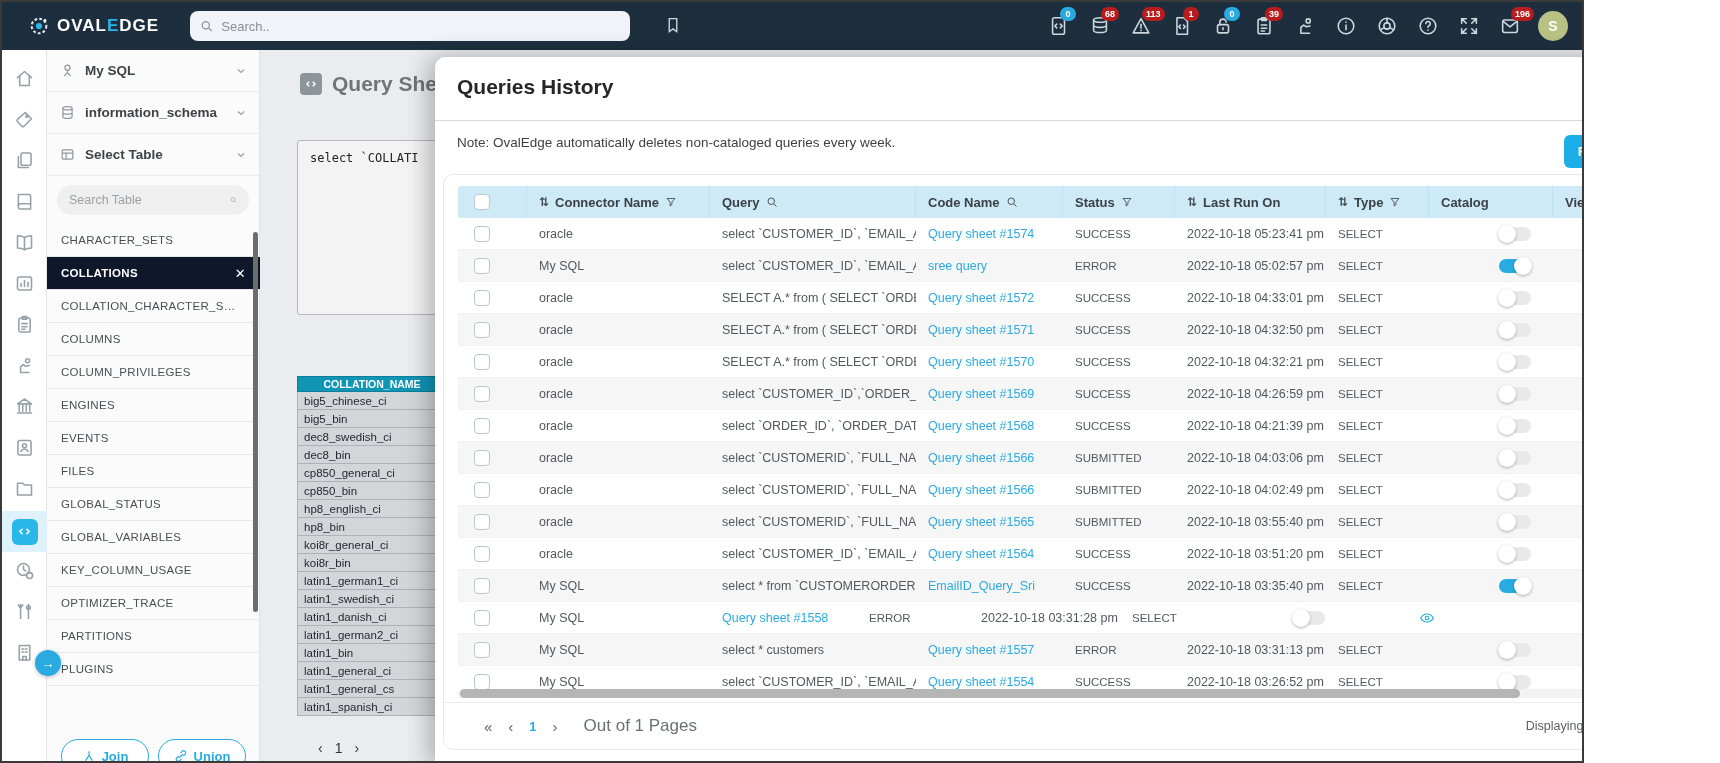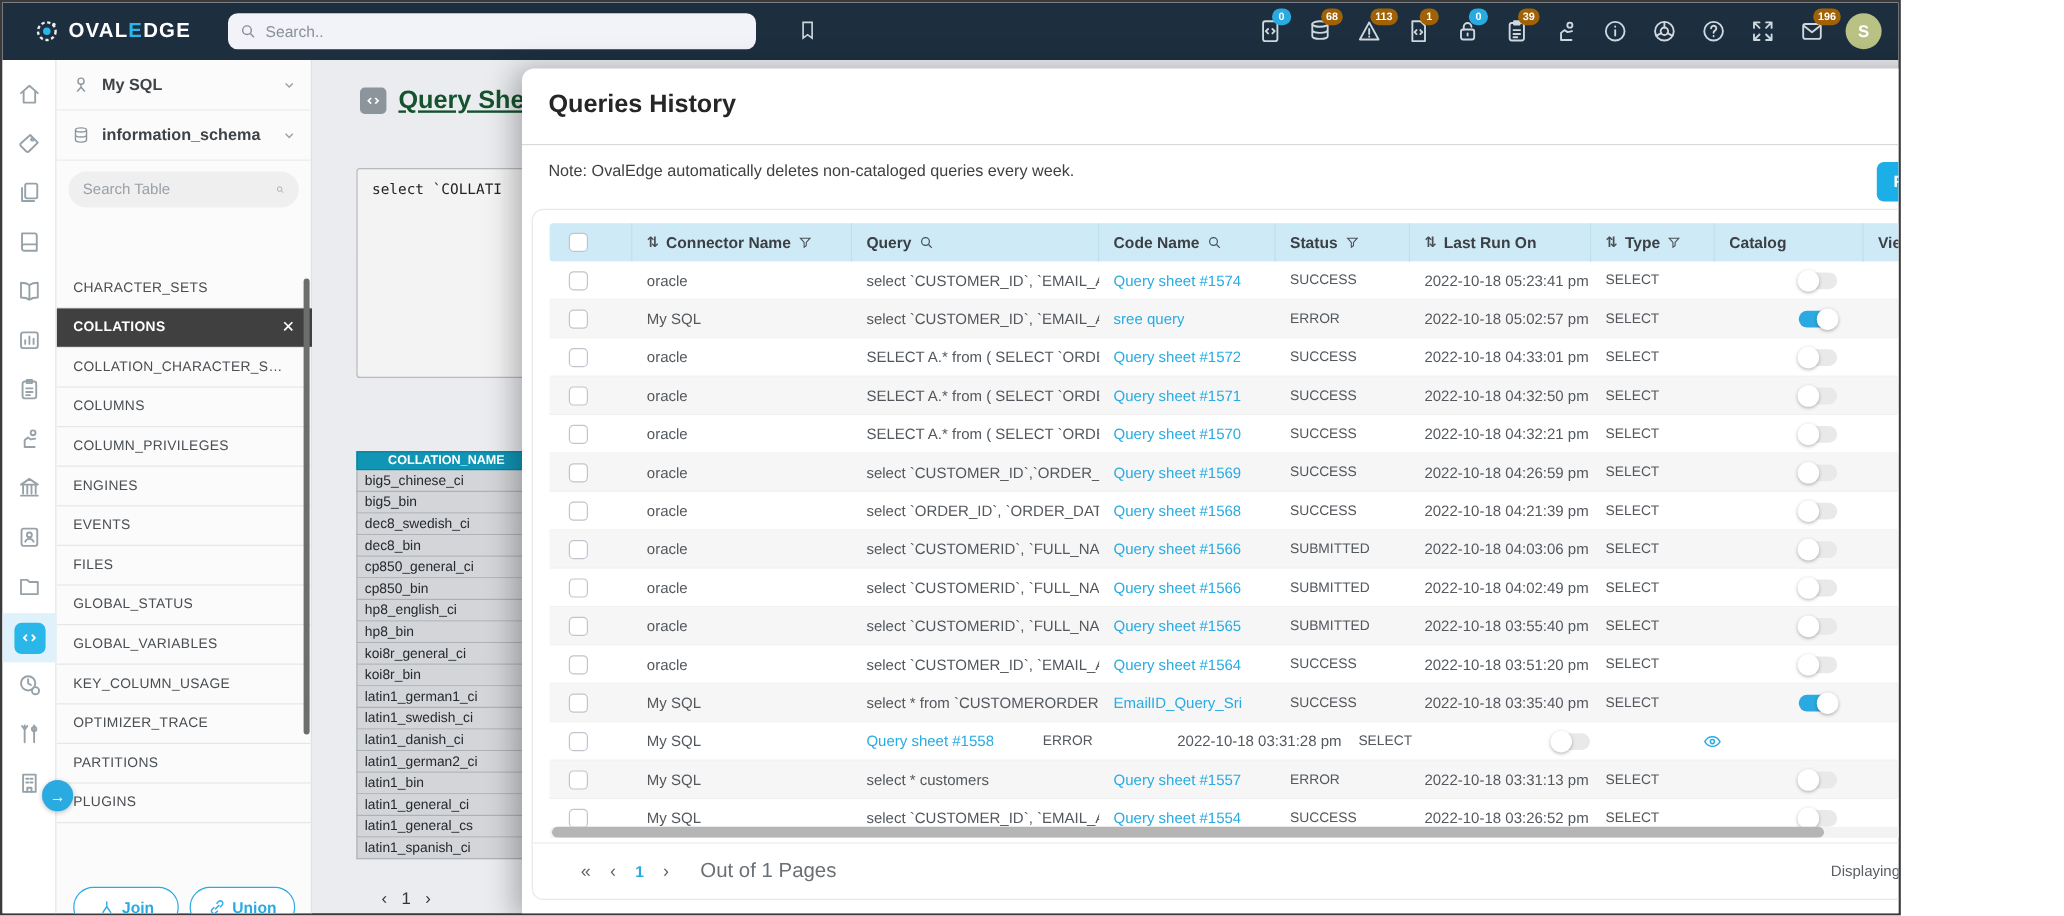--- a/index.html
+++ b/index.html
@@ -11,50 +11,50 @@
   .logo { display:flex; align-items:center; gap:7px; margin-left:26px; }
   .logo-text { color:#fff; font-size:17px; font-weight:700; letter-spacing:1px; }
   .logo-text .accent { color:#29b6e8; }
   .search-wrap { position:absolute; left:188px; top:9px; width:440px; height:30px; background:#f1f3f8; border-radius:8px; display:flex; align-items:center; padding:0 10px; gap:8px; }
   .search-wrap input { border:none; outline:none; background:transparent; font-size:13px; color:#3c4248; width:100%; font-family:inherit; }
   .search-wrap input::placeholder { color:#8a9099; }
   .nav-bookmark { position:absolute; left:662px; top:13px; }
   .nav-right { position:absolute; right:60px; top:0; height:48px; display:flex; align-items:center; gap:17px; }
   .nav-ic { position:relative; width:24px; height:24px; display:flex; align-items:center; justify-content:center; cursor:pointer; }
   .badge { position:absolute; top:-7px; left:13px; min-width:16px; height:14px; padding:0 4px; border-radius:7px; font-size:9px; font-weight:700; color:#fff; display:flex; align-items:center; justify-content:center; }
-  .badge.red { background:#a16207; } .badge.blue { background:#29abe2; }
+  .badge.red { background:#b91c1c; } .badge.blue { background:#29abe2; }
   .avatar { position:absolute; right:14px; top:9px; width:30px; height:30px; border-radius:50%; background:#b9c184; color:#fff; font-size:14px; font-weight:700; display:flex; align-items:center; justify-content:center; cursor:pointer; }
 
   
   .rail { position:absolute; left:0; top:48px; width:45px; height:715px; background:#ffffff; border-right:1px solid #e6e6e6; z-index:30; padding-top:10px; }
   .rail-item { width:45px; height:41px; display:flex; align-items:center; justify-content:center; cursor:pointer; }
   .rail-item.active { background:#dff2fb; }
   .rail-item.active .tile { width:26px; height:26px; background:#29b6e8; border-radius:6px; display:flex; align-items:center; justify-content:center; }
   .rail-fab { position:absolute; left:33px; top:648px; width:26px; height:26px; border-radius:50%; background:#29abe2; color:#fff; font-size:13px; display:flex; align-items:center; justify-content:center; box-shadow:0 1px 4px rgba(0,0,0,.25); cursor:pointer; z-index:40; }
 
   
   .panel { position:absolute; left:45px; top:48px; width:213px; height:715px; background:#fbfbfb; border-right:1px solid #e2e2e2; z-index:29; }
   .panel-row { height:42px; display:flex; align-items:center; gap:9px; padding:0 12px; border-bottom:1px solid #ececec; cursor:pointer; }
   .panel-row .plabel { font-size:13.5px; color:#3e4348; font-weight:600; flex:1; white-space:nowrap; overflow:hidden; }
   .tbl-search { margin:9px 10px; height:30px; background:#efefef; border-radius:15px; display:flex; align-items:center; padding:0 12px; }
   .tbl-search input { border:none; outline:none; background:transparent; flex:1; font-size:12.5px; color:#0c4a6e; font-family:inherit; }
   .tbl-search input::placeholder { color:#9aa0a6; }
   .tbl-list { position:absolute; left:0; top:174px; width:213px; height:540px; overflow:hidden; }
   .tbl-item { height:33px; display:flex; align-items:center; padding:0 14px; border-bottom:1px solid #e7e7e7; font-size:11.5px; letter-spacing:.3px; color:#4a4f54; cursor:pointer; white-space:nowrap; overflow:hidden; }
-  .tbl-item.sel { background:#404040; color:#fff; font-weight:600;gap:16px; }
+  .tbl-item.sel { background:#0f172a; color:#fff; font-weight:600;gap:16px; }
   .tbl-item.sel .x { margin-left:auto; font-size:13px; font-weight:700; }
   .panel-scroll { position:absolute; right:1px; top:182px; width:5px; height:380px; background:#6d6d6d; border-radius:3px; }
   .panel-foot { position:absolute; left:0; bottom:-8px; width:213px; display:flex; gap:9px; padding:0 14px; }
   .pill-btn { flex:1; height:34px; border:1.5px solid #29abe2; border-radius:17px; background:#fff; color:#29abe2; font-size:13px; font-weight:600; display:flex; align-items:center; justify-content:center; gap:6px; cursor:pointer; font-family:inherit; }
 
   
   .main { position:absolute; left:258px; top:48px; right:0; bottom:0; background:#eaecf0; z-index:1; }
   .page-title { position:absolute; left:40px; top:22px; display:flex; align-items:center; gap:10px; }
   .page-title .ticon { width:22px; height:22px; background:#8d959c; border-radius:4px; display:flex; align-items:center; justify-content:center; }
-  .page-title h1 { font-size:21px; font-weight:600; color:#14532d; white-space:nowrap;text-decoration:underline; }
+  .page-title h1 { font-size:21px; font-weight:600; color:#737373; white-space:nowrap; }
   .sql-editor { position:absolute; left:37px; top:90px; width:160px; height:175px; background:#f3f3f3; border:1px solid #b9b9b9; border-radius:3px; padding:10px 12px; font-family:"DejaVu Sans Mono","Liberation Mono",monospace; font-size:12px; color:#222; white-space:nowrap; overflow:hidden; }
   .result-grid { position:absolute; left:37px; top:326px; width:150px; }
   .grid-head { height:16px; background:#1095b5; color:#fff; font-size:10.5px; font-weight:700; display:flex; align-items:center; justify-content:center; border:1px solid #0d7e9a; white-space:nowrap; overflow:hidden; }
   .grid-row { height:18px; background:#d3d5d8; border:1px solid #aeb1b5; border-top:none; font-size:11.5px; color:#24292e; display:flex; align-items:center; padding:0 6px; white-space:nowrap; overflow:hidden; }
   .grid-pager { position:absolute; left:58px; top:690px; font-size:14px; color:#333; display:flex; gap:12px; align-items:center; }
   .grid-pager span { cursor:pointer; }
 
   
   .modal { position:absolute; left:433px; top:55px; width:1283px; height:708px; background:#fff; border-radius:10px 0 0 0; box-shadow:-6px 0 24px rgba(0,0,0,.28); z-index:60; }
   .modal-close { position:absolute; right:20px; top:13px; width:36px; height:36px; border-radius:50%; background:#fff; box-shadow:0 2px 8px rgba(0,0,0,.22); display:flex; align-items:center; justify-content:center; cursor:pointer; }
@@ -317,20 +317,30 @@
       <svg width="12" height="12" viewBox="0 0 24 24" fill="none" stroke="#9aa0a6" stroke-width="2.4">
           <path d="M6 9l6 6 6-6"></path>
         </svg>
     </div>
     <div class="panel-row">
       <svg width="17" height="17" viewBox="0 0 24 24" fill="none" stroke="#8f979e" stroke-width="1.7">
           <ellipse cx="12" cy="6" rx="6.5" ry="2.4"></ellipse>
           <path d="M5.5 6v12c0 1.3 2.9 2.4 6.5 2.4s6.5-1.1 6.5-2.4V6M5.5 12c0 1.3 2.9 2.4 6.5 2.4s6.5-1.1 6.5-2.4"></path>
         </svg>
       <span class="plabel">information_schema</span>
+      <svg width="12" height="12" viewBox="0 0 24 24" fill="none" stroke="#9aa0a6" stroke-width="2.4">
+          <path d="M6 9l6 6 6-6"></path>
+        </svg>
+    </div>
+    <div class="panel-row">
+      <svg width="17" height="17" viewBox="0 0 24 24" fill="none" stroke="#8f979e" stroke-width="1.7">
+          <rect x="4.5" y="5.5" width="15" height="13" rx="1.5"></rect>
+          <path d="M4.5 10h15M10 10v8.5"></path>
+        </svg>
+      <span class="plabel">Select Table</span>
       <svg width="12" height="12" viewBox="0 0 24 24" fill="none" stroke="#9aa0a6" stroke-width="2.4">
           <path d="M6 9l6 6 6-6"></path>
         </svg>
     </div>
     <div class="tbl-search">
       <input type="text" placeholder="Search Table" style="">
       <svg width="14" height="14" viewBox="0 0 24 24" fill="none" stroke="#9aa0a6" stroke-width="2.2">
           <circle cx="10.5" cy="10.5" r="6.5"></circle>
           <path d="M15.5 15.5L21 21"></path>
         </svg>

